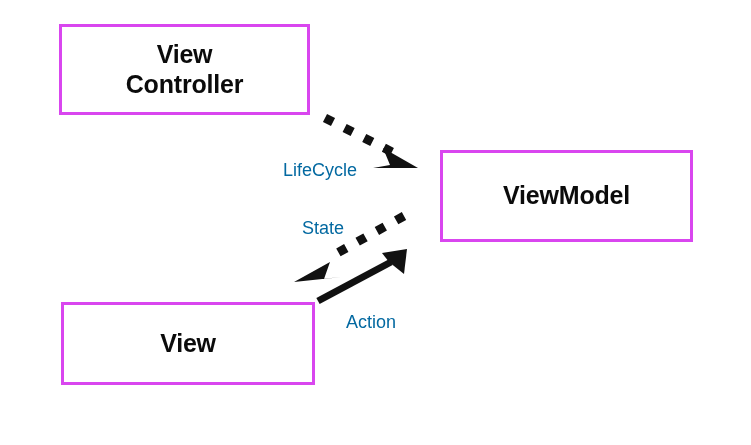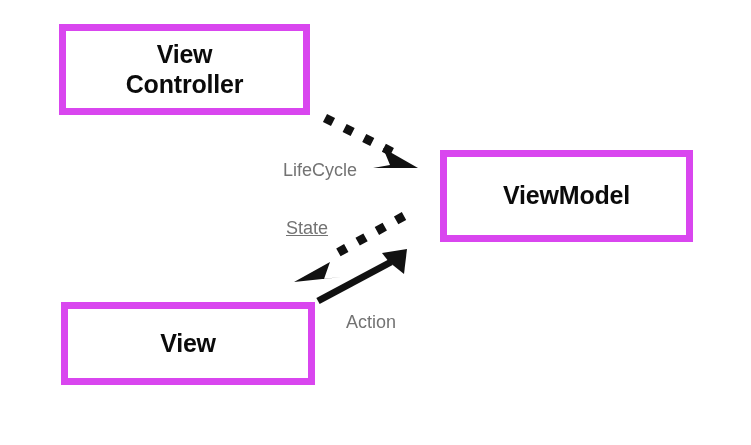--- a/index.html
+++ b/index.html
@@ -21,40 +21,40 @@
     position: absolute;
     left: 0;
     top: 0;
     width: 751px;
     height: 445px;
   }
   .node-box {
     position: absolute;
     box-sizing: border-box;
     background: #ffffff;
-    border: 7px solid #d946ef;
+    border: 3px solid #d946ef;
     display: flex;
     align-items: center;
     justify-content: center;
     text-align: center;
   }
   .node-label {
     font-family: "Liberation Sans", sans-serif;
     font-weight: bold;
     font-size: 25px;
     line-height: 1.18;
     color: #0b0b0b;
     letter-spacing: -0.2px;
     white-space: pre-line;
   }
   .edge-label {
     position: absolute;
     font-family: "Liberation Sans", sans-serif;
     font-size: 18px;
-    color: #737373;
+    color: #0369a1;
     white-space: nowrap;
   }
   #box-view-controller {
     left: 59px;
     top: 24px;
     width: 251px;
     height: 91px;
   }
   #box-view-model {
     left: 440px;
@@ -66,23 +66,22 @@
     left: 61px;
     top: 302px;
     width: 254px;
     height: 83px;
   }
   #label-lifecycle {
     left: 283px;
     top: 160px;
   }
   #label-state {
-    left: 286px;
+    left: 302px;
     top: 218px;
-    text-decoration: underline;
   }
   #label-action {
     left: 346px;
     top: 312px;
   }
 </style>
 </head>
 <body>
 
 <div id="canvas">

